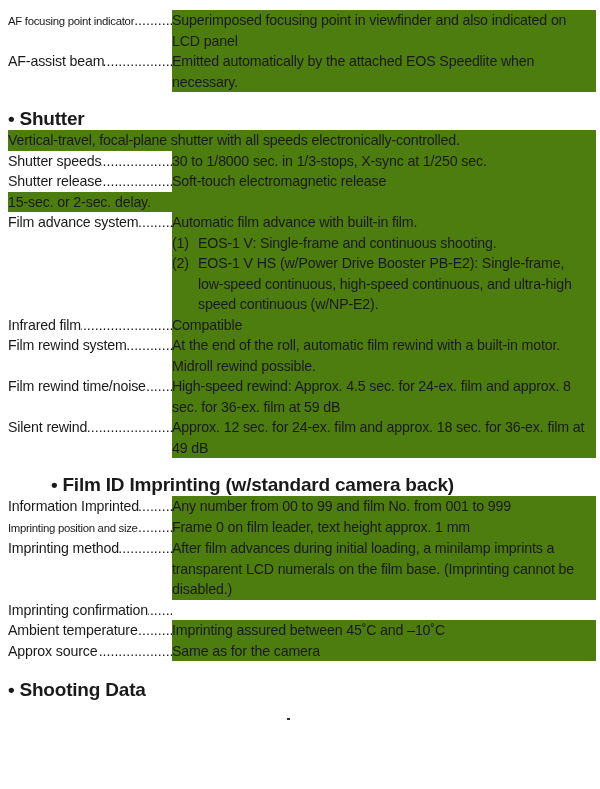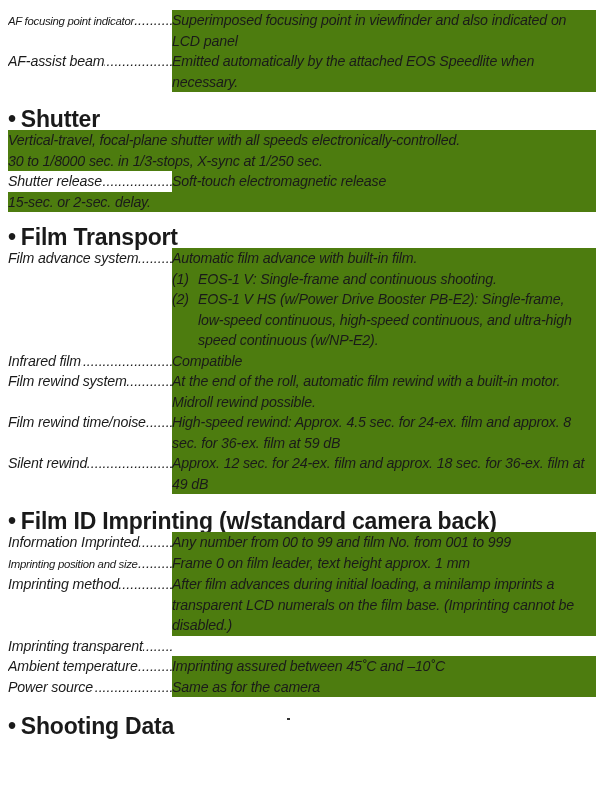--- a/index.html
+++ b/index.html
@@ -19,21 +19,20 @@
       position: absolute;
       left: 8px;
       top: 10px;
       width: 588px;
     }
     .spec-row {
       display: flex;
       font-size: 14.2px;
       line-height: 20.5px;
       letter-spacing: -0.15px;
-      font-style: italic;
     }
     .spec-label {
       width: 164px;
       flex: 0 0 164px;
       white-space: nowrap;
       overflow: hidden;
       position: relative;
     }
     .spec-label .lbl {
       background: #fff;
@@ -64,21 +63,21 @@
     .sub-item {
       display: flex;
     }
     .sub-num {
       flex: 0 0 26px;
     }
     .sub-text {
       flex: 1;
     }
     .section-title {
-      font-size: 23px;
+      font-size: 19px;
       font-weight: bold;
       line-height: 22px;
       margin-top: 14px;
       margin-bottom: 0px;
       letter-spacing: -0.2px;
     }
     .section-title .bullet {
       font-weight: bold;
       margin-right: 5px;
     }
@@ -105,33 +104,31 @@
     <div class="spec-value">Emitted automatically by the attached EOS Speedlite when necessary.</div>
   </div>
 
   <div class="section-title" style="margin-top:16px;">
     <span class="bullet">•</span><span>Shutter</span>
   </div>
   <div class="spec-row">
     <div class="spec-value">Vertical-travel, focal-plane shutter with all speeds electronically-controlled.</div>
   </div>
   <div class="spec-row">
+    <div class="spec-label"><span class="lbl">Shutter speeds</span></div>
     <div class="spec-value">30 to 1/8000 sec. in 1/3-stops, X-sync at 1/250 sec.</div>
   </div>
   <div class="spec-row">
     <div class="spec-label"><span class="lbl">Shutter release</span></div>
     <div class="spec-value">Soft-touch electromagnetic release</div>
   </div>
   <div class="spec-row">
     <div class="spec-value">15-sec. or 2-sec. delay.</div>
   </div>
 
-  <div class="section-title">
-    <span class="bullet">•</span><span>Film Transport</span>
-  </div>
   <div class="spec-row">
     <div class="spec-label"><span class="lbl">Film advance system</span></div>
     <div class="spec-value">
       <div>Automatic film advance with built-in film.</div>
       <div class="sub-item">
         <span class="sub-num">(1)</span>
         <span class="sub-text">EOS-1 V: Single-frame and continuous shooting.</span>
       </div>
       <div class="sub-item">
         <span class="sub-num">(2)</span>
@@ -149,44 +146,44 @@
   </div>
   <div class="spec-row">
     <div class="spec-label"><span class="lbl">Film rewind time/noise</span></div>
     <div class="spec-value">High-speed rewind: Approx. 4.5 sec. for 24-ex. film and approx. 8 sec. for 36-ex. film at 59 dB</div>
   </div>
   <div class="spec-row">
     <div class="spec-label"><span class="lbl">Silent rewind</span></div>
     <div class="spec-value">Approx. 12 sec. for 24-ex. film and approx. 18 sec. for 36-ex. film at 49 dB</div>
   </div>
 
-  <div class="section-title" style="margin-top:16px;">
+  <div class="section-title" style="margin-top:16px;margin-left:43px;">
     <span class="bullet">•</span><span>Film ID Imprinting (w/standard camera back)</span>
   </div>
   <div class="spec-row">
     <div class="spec-label"><span class="lbl">Information Imprinted</span></div>
     <div class="spec-value">Any number from 00 to 99 and film No. from 001 to 999</div>
   </div>
   <div class="spec-row">
     <div class="spec-label small"><span class="lbl">Imprinting position and size</span></div>
     <div class="spec-value">Frame 0 on film leader, text height approx. 1 mm</div>
   </div>
   <div class="spec-row">
     <div class="spec-label"><span class="lbl">Imprinting method</span></div>
     <div class="spec-value">After film advances during initial loading, a minilamp imprints a transparent LCD numerals on the film base. (Imprinting cannot be disabled.)</div>
   </div>
   <div class="spec-row">
-    <div class="spec-label"><span class="lbl">Imprinting transparent</span></div>
+    <div class="spec-label"><span class="lbl">Imprinting confirmation</span></div>
   </div>
   <div class="spec-row">
     <div class="spec-label"><span class="lbl">Ambient temperature</span></div>
     <div class="spec-value">Imprinting assured between 45˚C and –10˚C</div>
   </div>
   <div class="spec-row">
-    <div class="spec-label"><span class="lbl">Power source</span></div>
+    <div class="spec-label"><span class="lbl">Approx source</span></div>
     <div class="spec-value">Same as for the camera</div>
   </div>
 
   <div class="section-title" style="margin-top:18px;">
     <span class="bullet">•</span><span>Shooting Data</span>
   </div>
 
 </div>
 
 <div class="stray-mark"></div>

